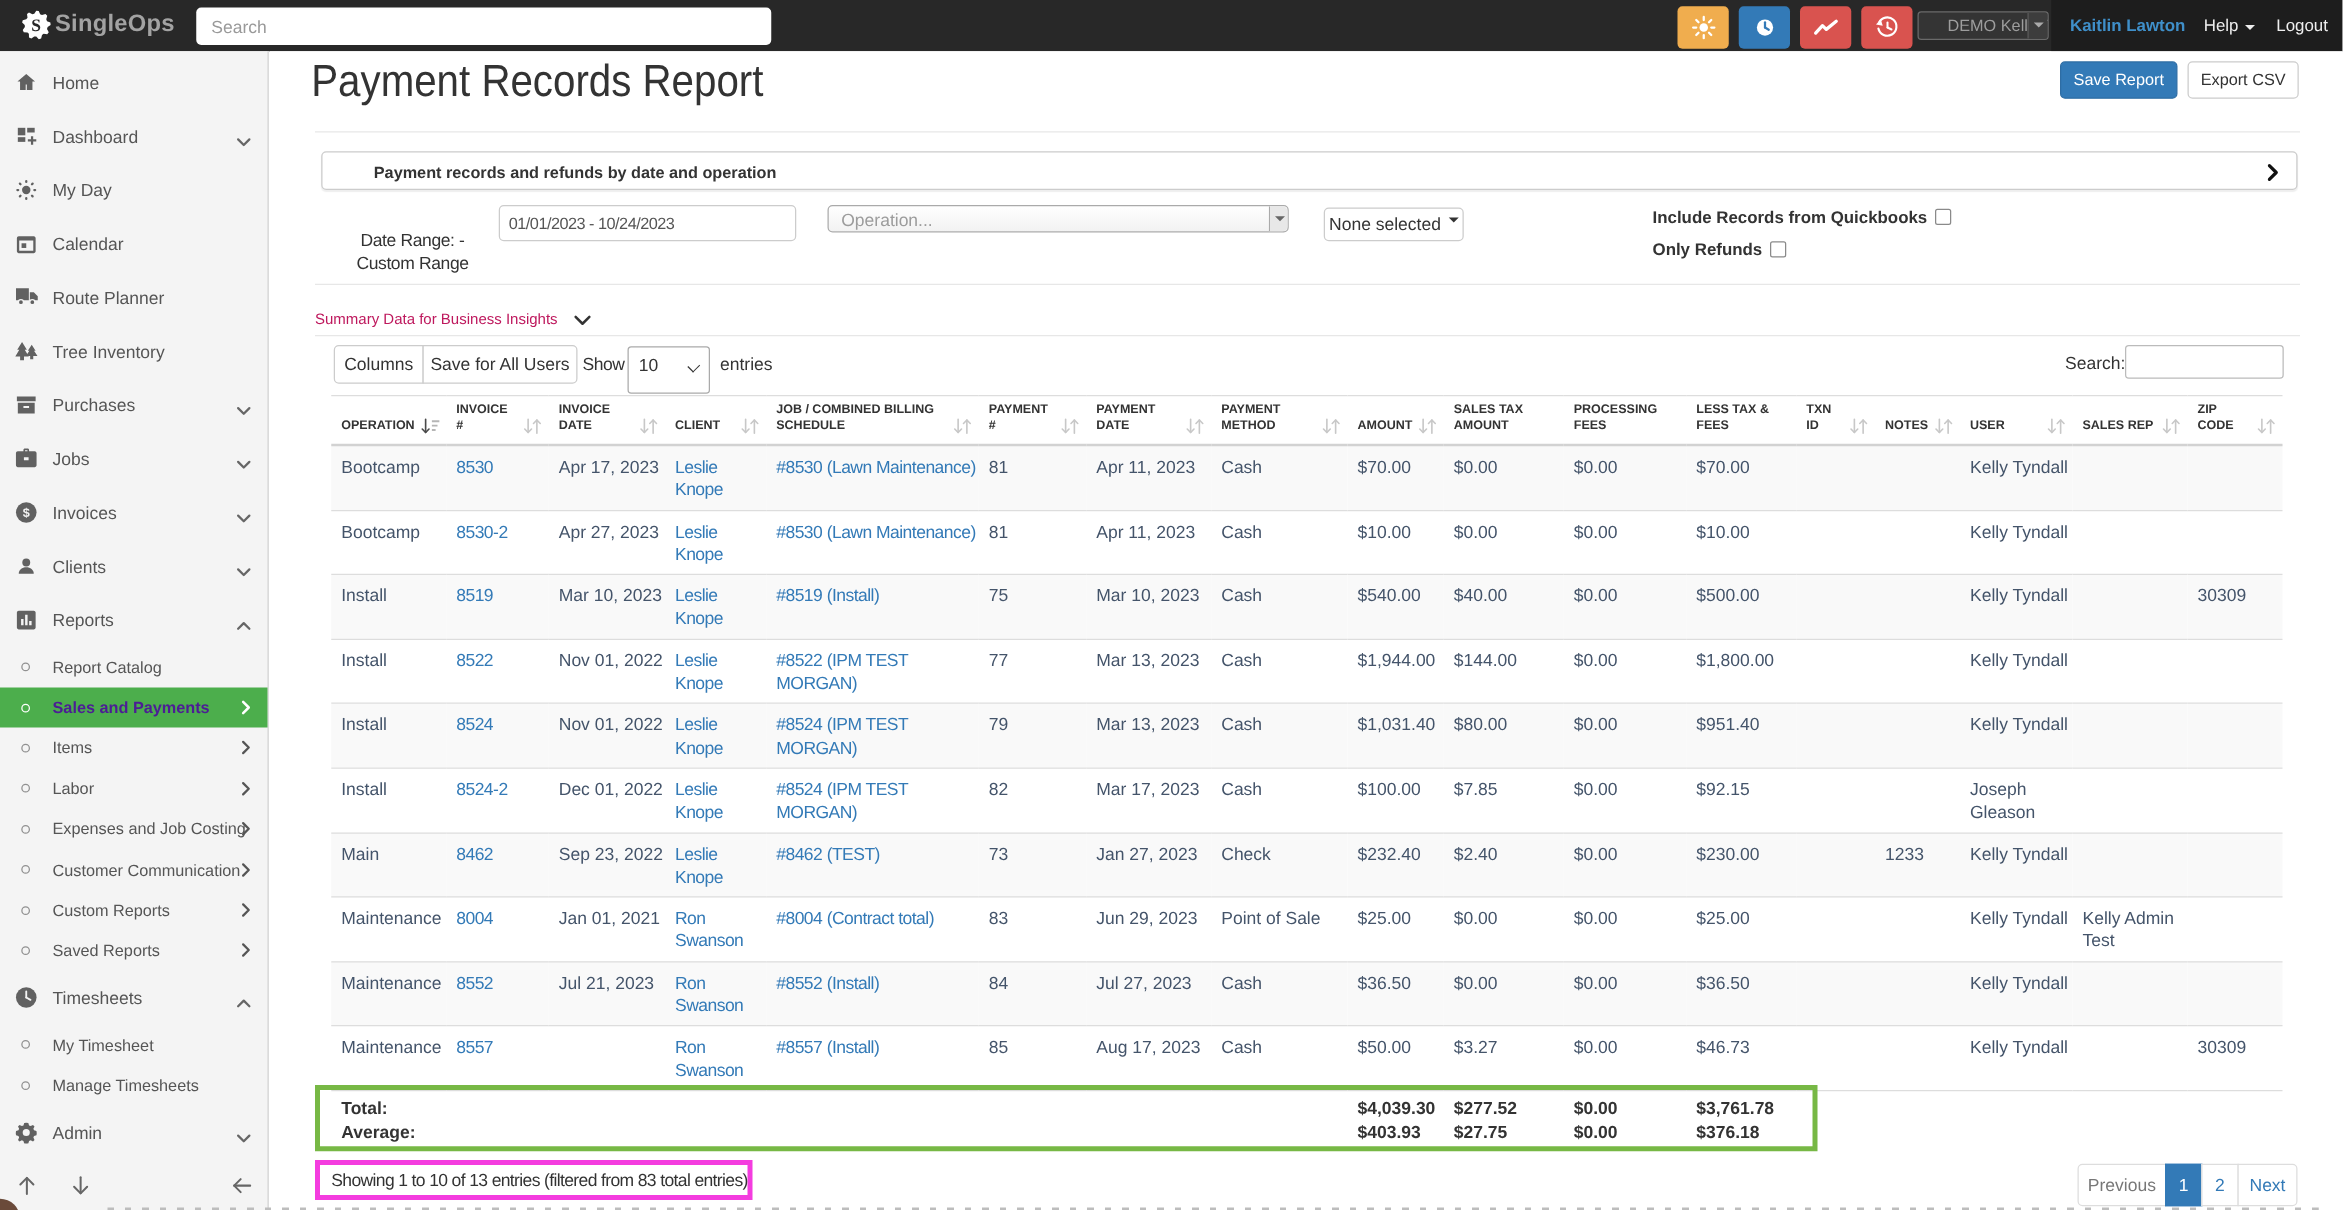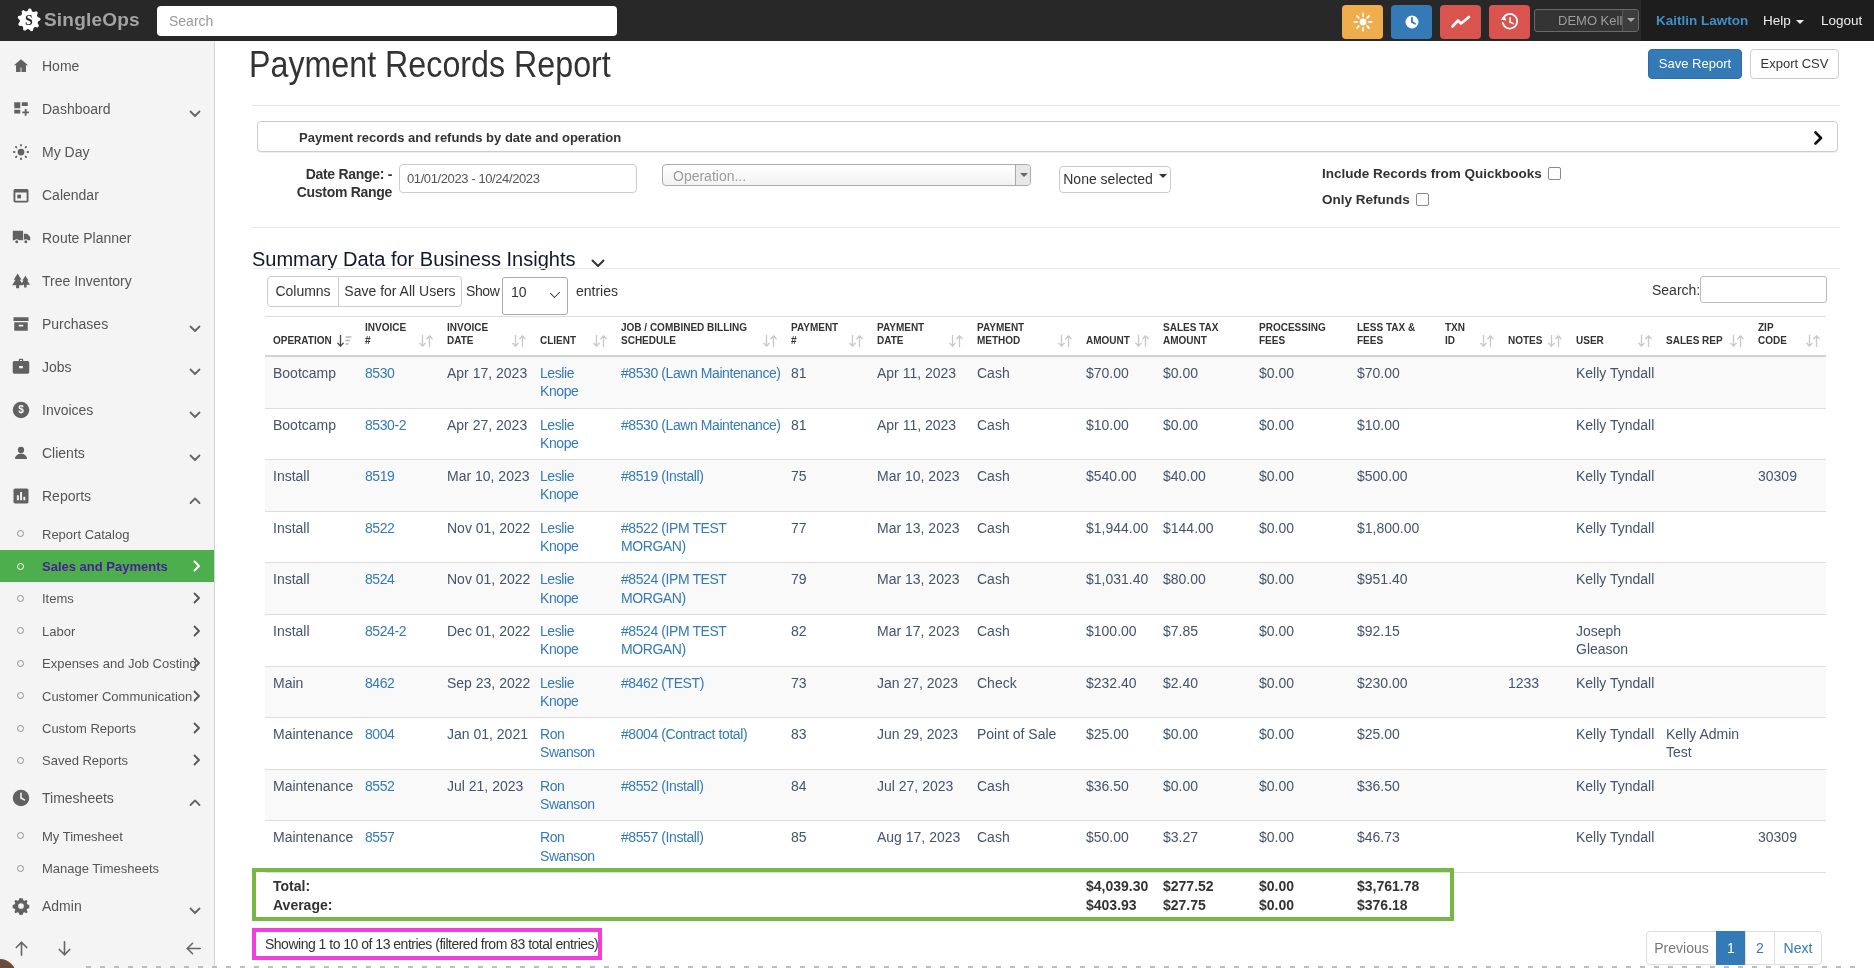--- a/index.html
+++ b/index.html
@@ -41,33 +41,33 @@
 #sbarrows{position:relative;height:43px}
 
 #main{position:absolute;left:216px;top:41px;right:0;bottom:0;background:#fff}
 h1#title{position:absolute;left:33px;top:3px;font-size:36px;font-weight:normal;color:#333;transform:scaleX(.895);transform-origin:left top;white-space:nowrap}
 .hr{position:absolute;left:36px;width:1588px;border-top:1px solid #e7e7e7}
 #btnSave{position:absolute;left:1432px;top:8px;width:94px;height:30px;background:#337ab7;border:1px solid #2e6da4;border-radius:4px;color:#fff;font-size:13px;text-align:center;line-height:28px}
 #btnExport{position:absolute;left:1534px;top:8px;width:89px;height:30px;background:#fff;border:1px solid #ccc;border-radius:4px;color:#333;font-size:13px;text-align:center;line-height:28px}
 #panel{position:absolute;left:41px;top:80px;width:1581px;height:31px;background:#fff;border:1px solid #ccc;border-radius:4px;box-shadow:0 1px 1px rgba(0,0,0,.07)}
 #panel .ph{position:absolute;left:41px;top:8px;font-size:13px;font-weight:bold;color:#333}
 #panel .pc{position:absolute;right:14px;top:9px}
-#dlabel{position:absolute;left:52px;top:125px;width:124px;text-align:right;font-size:14px;font-weight:bold;line-height:17.5px;letter-spacing:-.3px}
+#dlabel{position:absolute;left:52px;top:143px;width:124px;text-align:center;font-size:14px;font-weight:normal;line-height:17.5px;letter-spacing:-.3px}
 #dinput{position:absolute;left:183px;top:122.5px;width:238px;height:29px;border:1px solid #ccc;border-radius:4px;font-size:13px;letter-spacing:-.4px;color:#555;line-height:27px;padding-left:7px;background:#fff}
 #opsel{position:absolute;left:446px;top:122.5px;width:369px;height:22px;border:1px solid #aaa;border-radius:4px;background:linear-gradient(#fff,#f2f2f2)}
 #opsel .ph2{position:absolute;left:10px;top:3px;color:#9c9c9c;font-size:14px}
 #opsel .add{position:absolute;right:0;top:0;width:15px;height:20px;background:#e8e8e8;border-left:1px solid #aaa;border-radius:0 4px 4px 0}
 #opsel .add:after{content:"";position:absolute;left:3.5px;top:8px;border:4px solid transparent;border-top-color:#666}
 #nonesel{position:absolute;left:843px;top:124.5px;width:112px;height:27px;border:1px solid #ccc;border-radius:4px;background:#fff;font-size:14px;color:#333;line-height:25px;text-align:center}
 #nonesel:after{content:"";display:inline-block;margin-left:6px;margin-bottom:2px;border:4px solid transparent;border-top-color:#333}
 .ckrow{position:absolute;font-size:13.5px;font-weight:bold;color:#333}
 .ckbox{display:inline-block;vertical-align:-2px;width:13px;height:13px;border:1px solid #8a8a8a;border-radius:2px;background:#fff;margin-left:6px}
 #ck1{left:1106px;top:125px}
 #ck2{left:1106px;top:151px}
-#sumhead{position:absolute;left:36px;top:207px;font-size:20px;color:#0f172a}
+#sumhead{position:absolute;left:36px;top:207px;font-size:12px;color:#be185d}
 #sumhead svg{margin-left:10px;vertical-align:-2px}
 
 .cbtn{position:absolute;top:235px;height:31px;background:#fff;border:1px solid #ccc;font-size:14px;color:#333;line-height:29px;text-align:center}
 #btnCols{left:51px;width:72px;border-radius:4px 0 0 4px}
 #btnSaveAll{left:122px;width:124px;border-radius:0 4px 4px 0}
 #showlbl{position:absolute;left:250px;top:242px;font-size:14px;letter-spacing:-.4px}
 #showsel{position:absolute;left:286px;top:236px;width:66px;height:38px;border:1px solid #aaa;border-radius:3px;background:#fff;font-size:14px;line-height:28px;padding-left:8px}
 #showsel:after{content:"";position:absolute;right:8px;top:11px;width:7px;height:7px;border-left:1.6px solid #333;border-bottom:1.6px solid #333;transform:rotate(-45deg) scale(1,.8)}
 #entlbl{position:absolute;left:360px;top:242px;font-size:14px}
 #schlbl{position:absolute;left:1436px;top:241px;font-size:14px}
@@ -79,21 +79,21 @@
 #tbl tbody tr.odd{background:#f9f9f9}
 #tbl a{color:#337ab7;text-decoration:none;letter-spacing:-.42px}
 #tbl tfoot td{font-weight:bold;padding:4px 8px 1px;line-height:19px;color:#333;border-top:1px solid #ddd}
 .srt{position:absolute;right:5px;bottom:7px;line-height:0}
 
 #greenbox{position:absolute;left:36px;top:827px;width:1202px;height:53px;border:4.5px solid #77b845}
 #pinkbox{position:absolute;left:36px;top:887px;width:350px;height:32px;border:4px solid #f43cdf}
 #infotext{position:absolute;left:49px;top:895px;font-size:14px;color:#333;letter-spacing:-.5px}
 #pag{position:absolute;left:1430px;top:890px;height:34px;font-size:14px}
 #pag span{display:block;float:left;height:34px;line-height:20px;padding:6px 0;text-align:center;background:#fff;border:1px solid #ddd;margin-left:-1px}
-#pag .p1{width:71px;color:#777;border-radius:4px 0 0 4px;margin-left:0}
+#pag .p1{width:71px;color:#777;border-radius:4px 0 0 4px;margin-left:16px}
 #pag .p2{width:30px;color:#fff;background:#337ab7;border-color:#337ab7}
 #pag .p3{width:30px;color:#337ab7}
 #pag .p4{width:48px;color:#337ab7;border-radius:0 4px 4px 0}
 #botdash{position:absolute;left:86px;bottom:0px;width:1769px;height:2px;background:repeating-linear-gradient(90deg,#bdbdbd 0 5px,transparent 5px 14px);z-index:5}
 #brownblob{position:absolute;left:-16px;bottom:-23px;width:32px;height:32px;border-radius:50%;background:#6a4a3a}
 </style>
 </head>
 <body>
 <div id="navbar">
   <div class="rt"></div>

